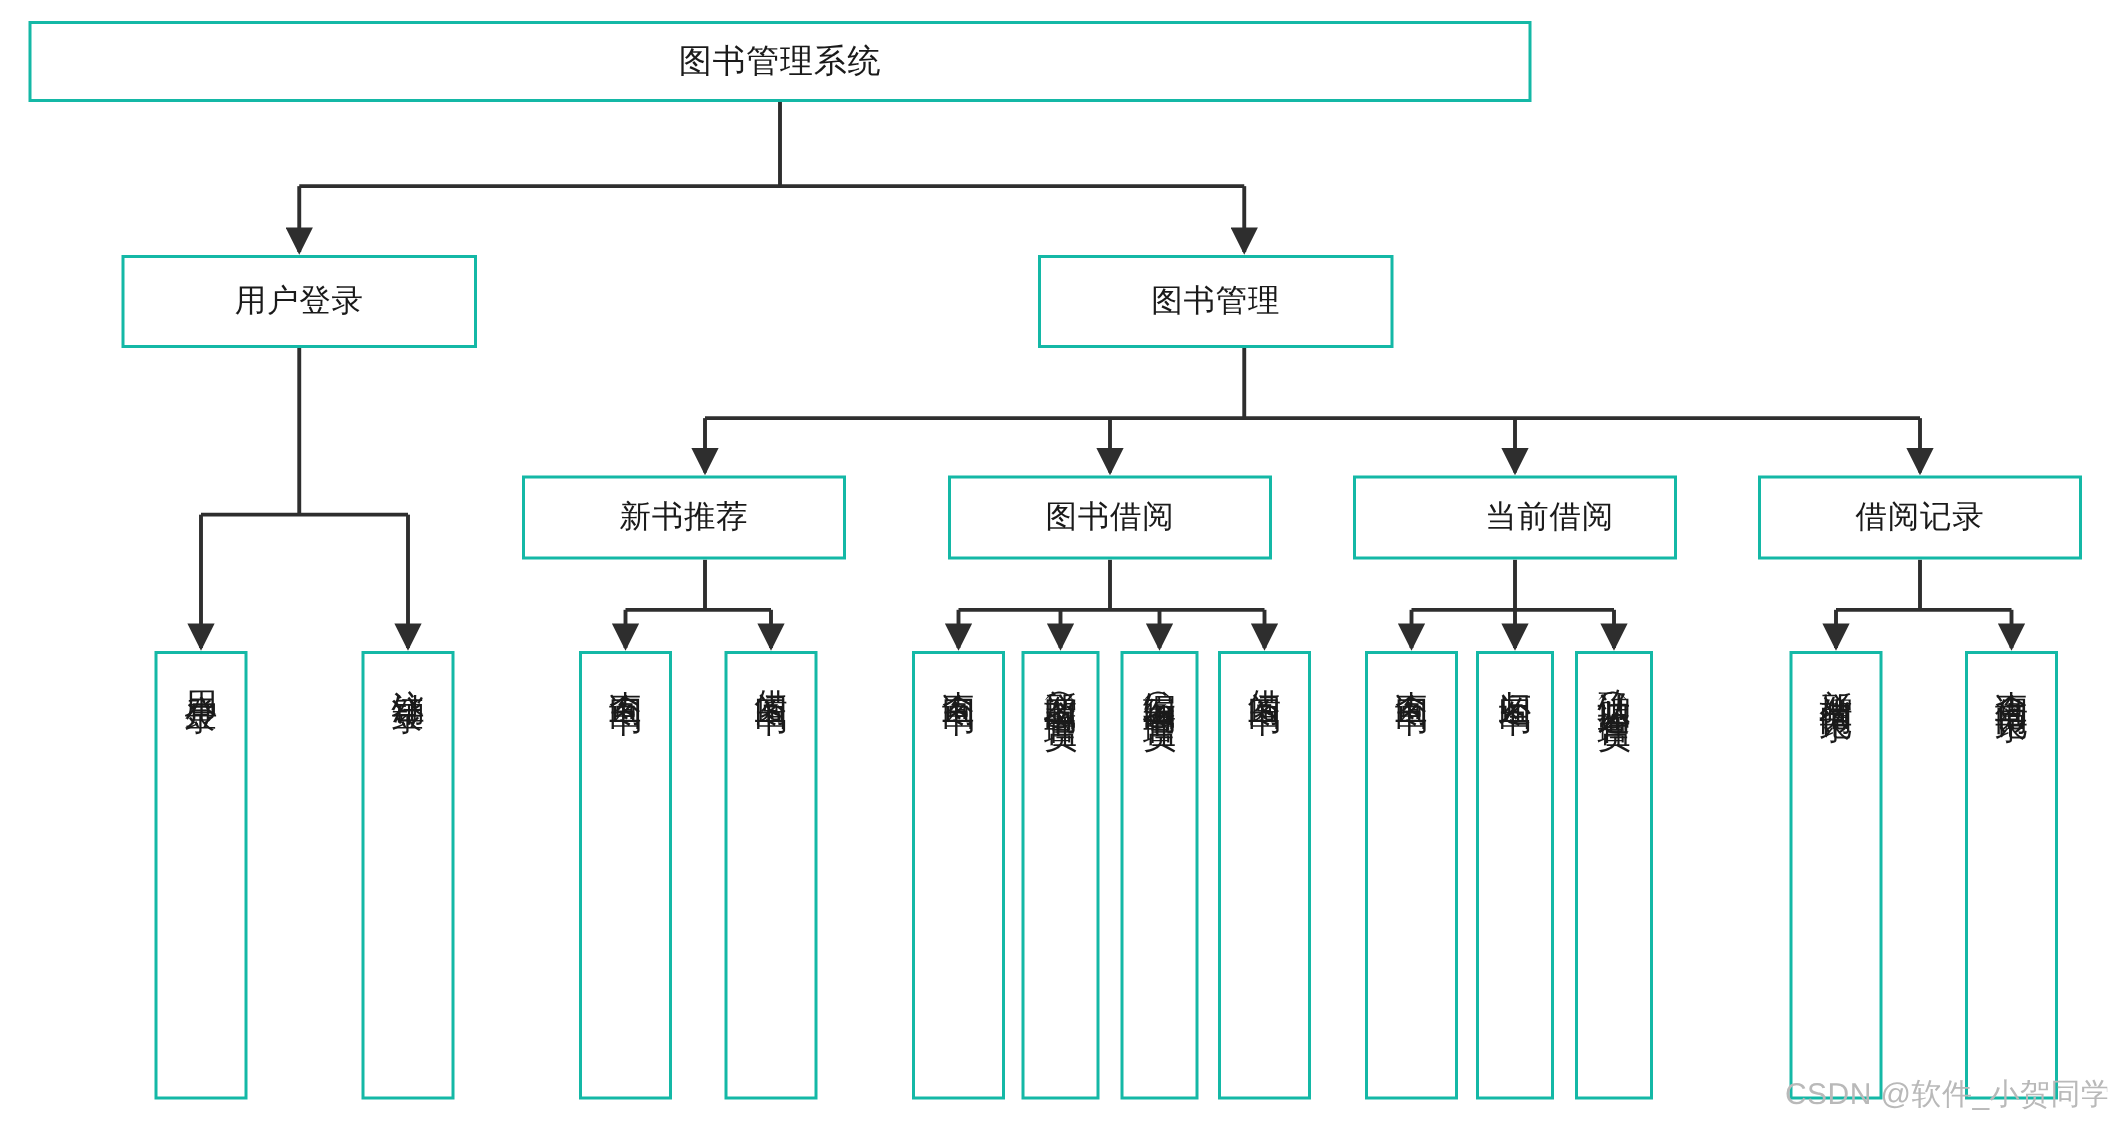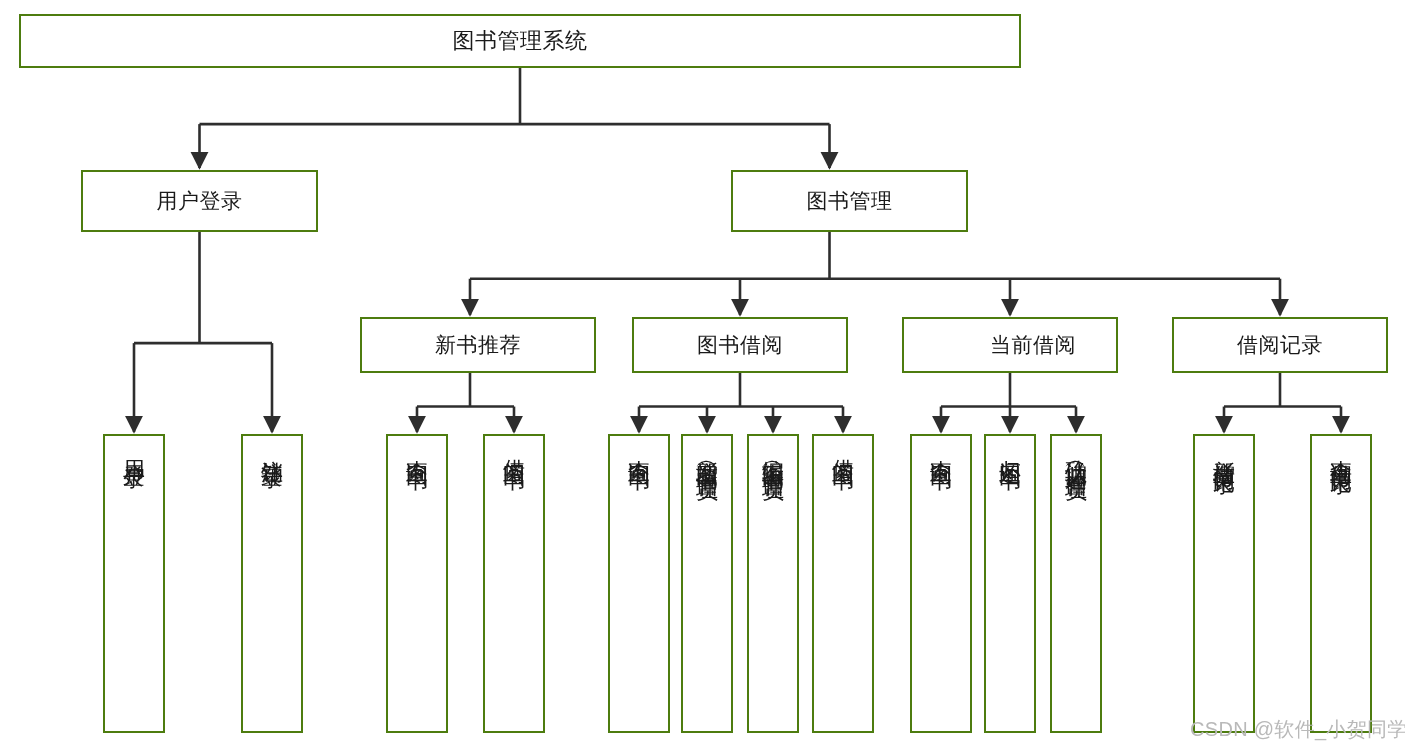--- a/index.html
+++ b/index.html
@@ -21,21 +21,21 @@
     position: absolute;
     left: 0;
     top: 0;
     width: 1405px;
     height: 747px;
     pointer-events: none;
   }
   .node {
     position: absolute;
     box-sizing: border-box;
-    border: 2px solid #4d7c0f;
+    border: 2px solid #14b8a6;
     background: #ffffff;
     display: flex;
     align-items: center;
     justify-content: center;
     color: #1a1a1a;
     text-align: center;
   }
   .node .lbl {
     display: block;
     line-height: 1.15;
@@ -121,25 +121,25 @@
       </g>
   </svg>
 
   <div class="node h root" style="left:19px; top:14px; width:1002px; height:54px;">
     <span class="lbl">图书管理系统</span>
   </div>
 
   <div class="node h" style="left:81px; top:170px; width:237px; height:62px;">
     <span class="lbl">用户登录</span>
   </div>
-  <div class="node h" style="left:731px; top:170px; width:237px; height:62px;">
+  <div class="node h" style="left:692px; top:170px; width:237px; height:62px;">
     <span class="lbl">图书管理</span>
   </div>
 
-  <div class="node h" style="left:360px; top:317px; width:236px; height:56px;">
+  <div class="node h" style="left:348px; top:317px; width:216px; height:56px;">
     <span class="lbl">新书推荐</span>
   </div>
   <div class="node h" style="left:632px; top:317px; width:216px; height:56px;">
     <span class="lbl">图书借阅</span>
   </div>
   <div class="node h" style="left:902px; top:317px; width:216px; height:56px;padding-left:46px;">
     <span class="lbl">当前借阅</span>
   </div>
   <div class="node h" style="left:1172px; top:317px; width:216px; height:56px;text-align:right;">
     <span class="lbl">借阅记录</span>

